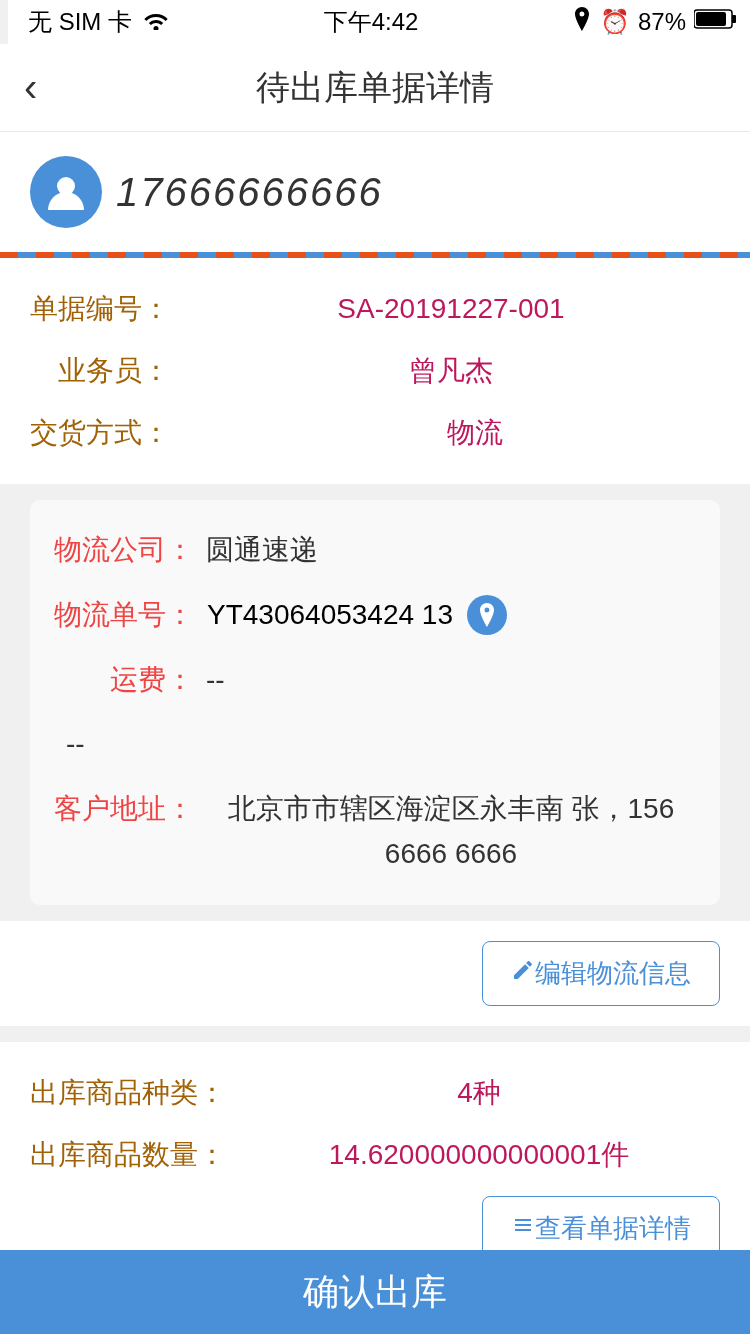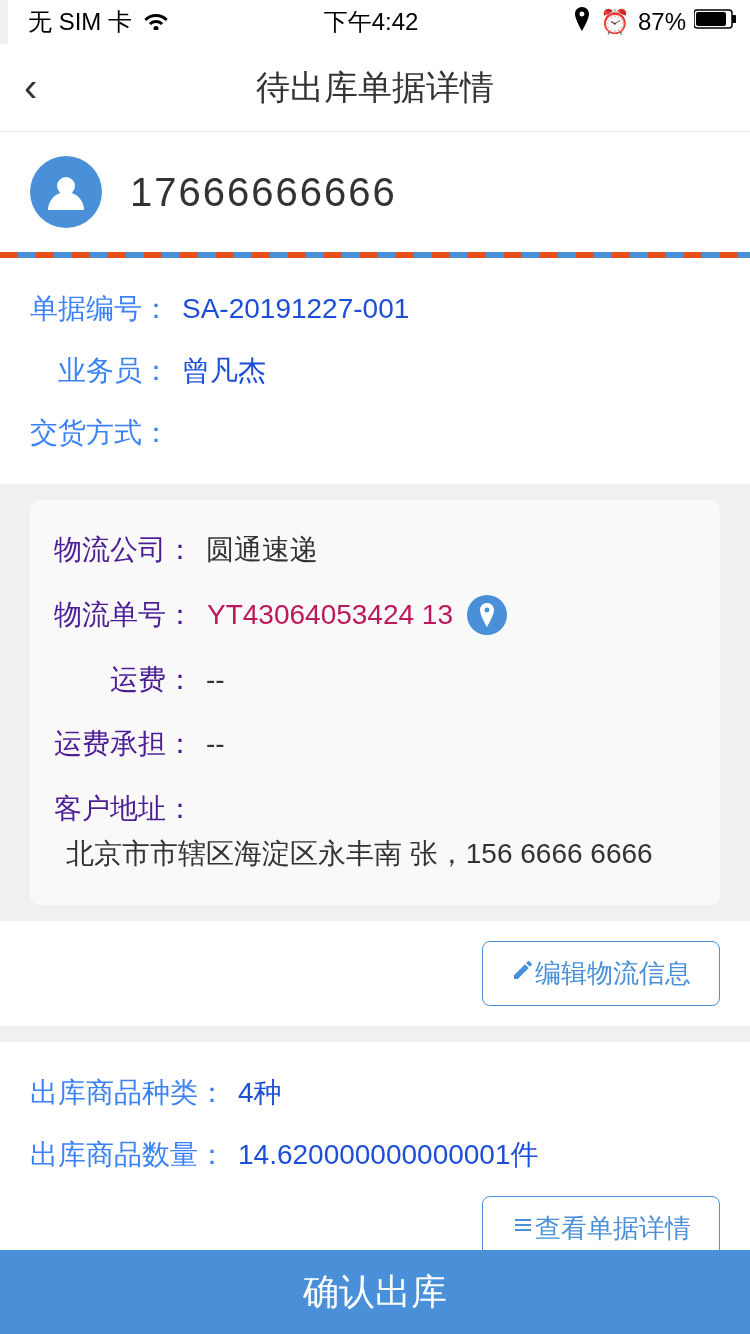--- a/index.html
+++ b/index.html
@@ -64,21 +64,22 @@
         #4a90d9 18px, #4a90d9 36px
       );
     }
 
     
     .customer-header {
       background: #fff;
       padding: 24px 30px;
       display: flex;
       align-items: center;
-      gap: 28px;
+      gap: 14px;
+      font-style: italic;
     }
     .avatar-circle {
       width: 72px;
       height: 72px;
       border-radius: 50%;
       background: #4a90d9;
       display: flex;
       align-items: center;
       justify-content: center;
       flex-shrink: 0;
@@ -105,62 +106,63 @@
     }
     .info-row {
       display: flex;
       align-items: flex-start;
       margin-bottom: 20px;
       font-size: 28px;
       line-height: 1.5;
     }
     .info-row:last-child { margin-bottom: 0; gap: 48px; }
     .info-label {
-      color: #3b82f6;
+      color: #a16207;
       min-width: 140px;
       text-align: right;
       flex-shrink: 0;
     }
     .info-value {
-      color: #1d4ed8;
+      color: #be185d;
       margin-left: 12px;
       flex: 1;
+      text-align: center;
     }
 
     
     .logistics-card {
       background: #f9f9f9;
       border-radius: 10px;
       margin: 0 30px 16px;
       padding: 28px 24px;
     }
     .logistics-row {
       display: flex;
       align-items: flex-start;
       margin-bottom: 20px;
       font-size: 28px;
       line-height: 1.6;
     }
-    .logistics-row:last-child { margin-bottom: 0; flex-direction: column; }
+    .logistics-row:last-child { margin-bottom: 0; }
     .logistics-label {
-      color: #4c1d95;
+      color: #ef4444;
       min-width: 140px;
       text-align: right;
       flex-shrink: 0;
     }
     .logistics-value {
       color: #333;
       margin-left: 12px;
       flex: 1;
       display: flex;
       align-items: center;
       gap: 14px;
       text-align: center;
     }
-    .logistics-value.blue-text { color: #be185d; margin-left: 13px; }
+    .logistics-value.blue-text { color: #000000; margin-left: 13px; }
     .location-pin {
       width: 40px;
       height: 40px;
       background: #4a90d9;
       border-radius: 50%;
       display: flex;
       align-items: center;
       justify-content: center;
       flex-shrink: 0;
     }
@@ -269,20 +271,21 @@
     <div class="info-row">
       <span class="info-label">单据编号：</span>
       <span class="info-value">SA-20191227-001</span>
     </div>
     <div class="info-row">
       <span class="info-label">业务员：</span>
       <span class="info-value">曾凡杰</span>
     </div>
     <div class="info-row">
       <span class="info-label">交货方式：</span>
+      <span class="info-value">物流</span>
     </div>
   </div>
 
   <div class="logistics-card">
     <div class="logistics-row">
       <span class="logistics-label">物流公司：</span>
       <span class="logistics-value">圆通速递</span>
     </div>
     <div class="logistics-row">
       <span class="logistics-label">物流单号：</span>
@@ -293,21 +296,20 @@
               <path d="M10 0C6.1 0 3 3.1 3 7c0 5.3 7 17 7 17s7-11.7 7-17c0-3.9-3.1-7-7-7zm0 9.5a2.5 2.5 0 110-5 2.5 2.5 0 010 5z"></path>
             </svg>
         </span>
       </span>
     </div>
     <div class="logistics-row">
       <span class="logistics-label">运费：</span>
       <span class="logistics-value">--</span>
     </div>
     <div class="logistics-row">
-      <span class="logistics-label">运费承担：</span>
       <span class="logistics-value">--</span>
     </div>
     <div class="logistics-row">
       <span class="logistics-label">客户地址：</span>
       <span class="logistics-value">北京市市辖区海淀区永丰南  张，156 6666 6666</span>
     </div>
   </div>
 
   <div style="background:#fff; padding: 20px 30px; margin-bottom: 16px;">
     <div class="edit-btn">

